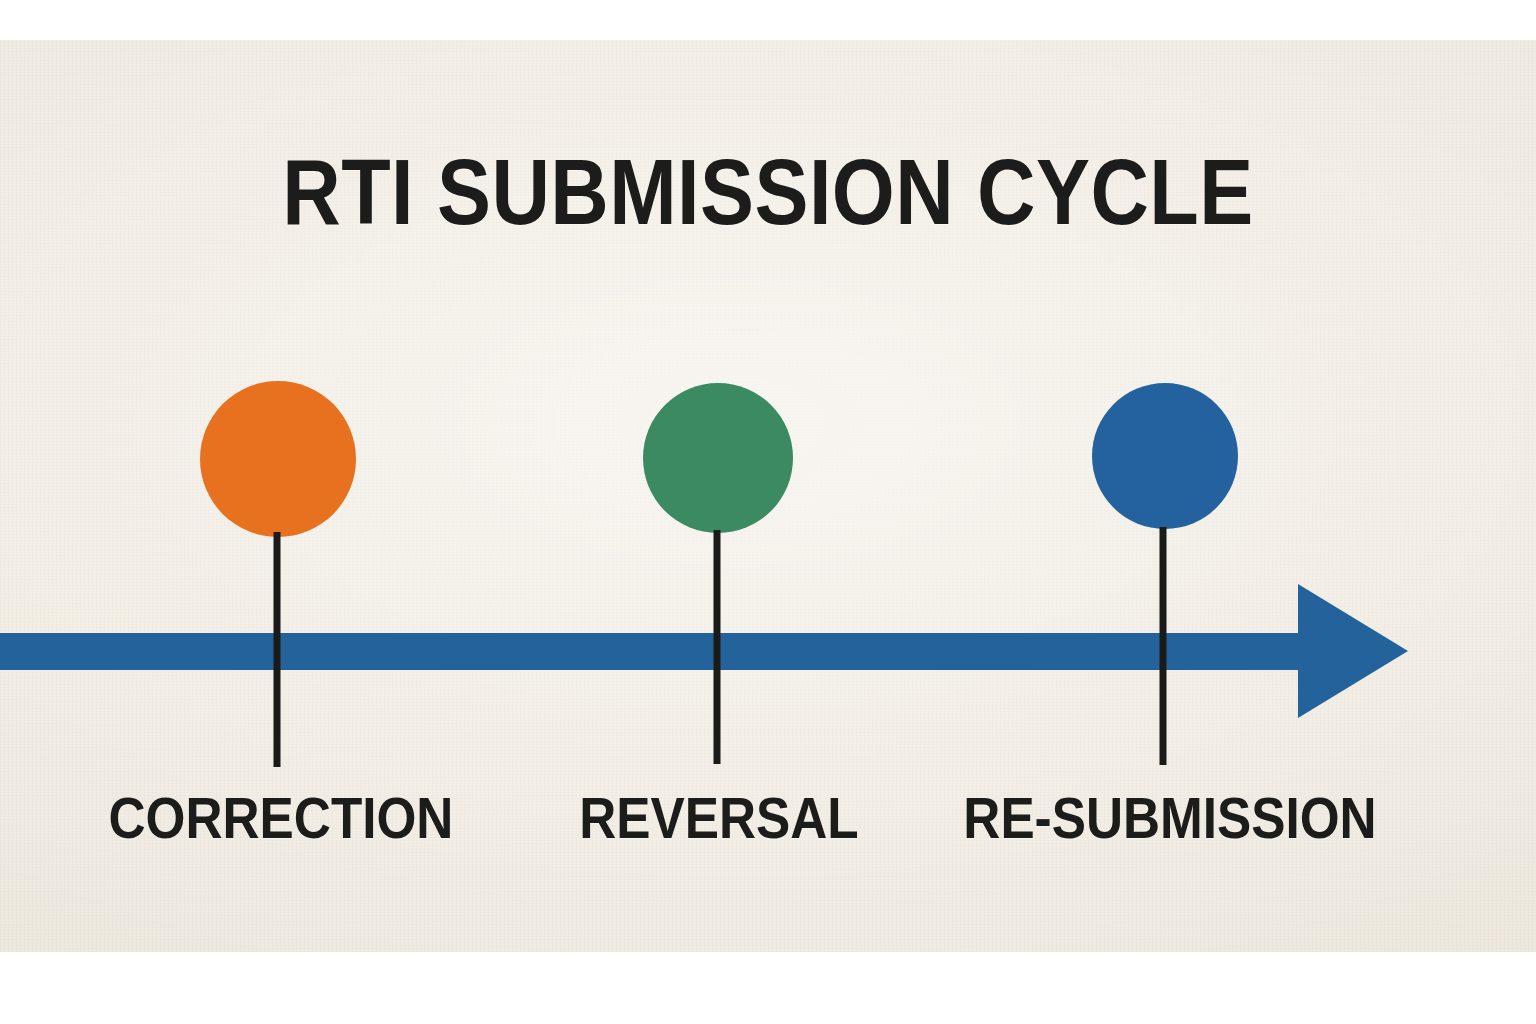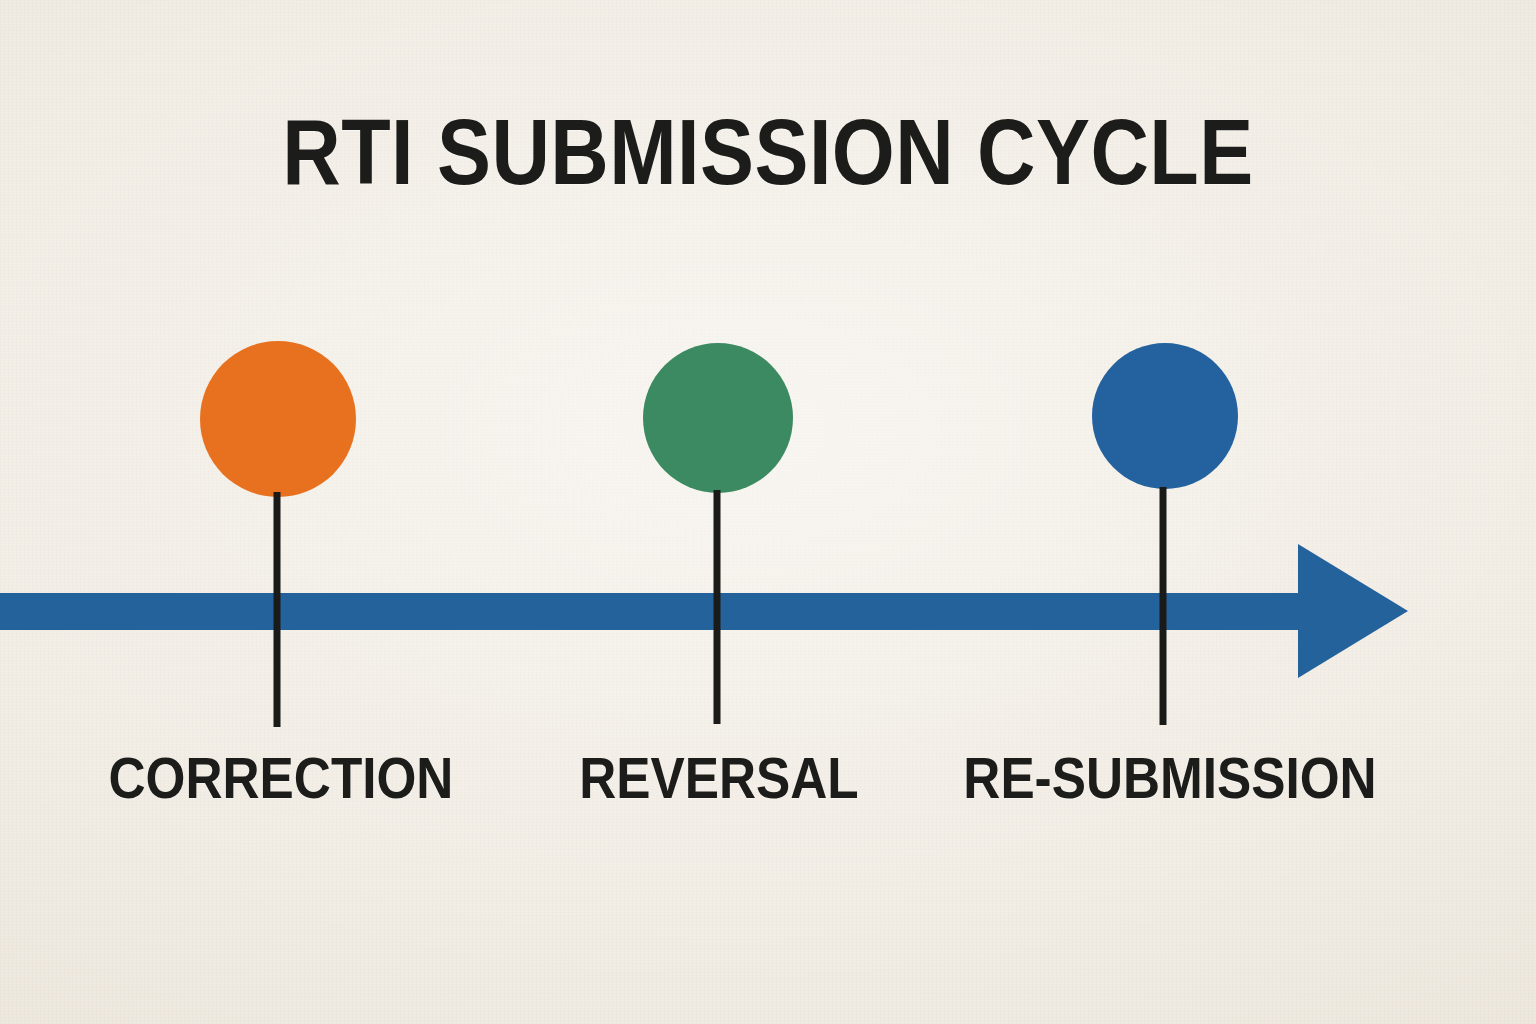--- a/index.html
+++ b/index.html
@@ -4,23 +4,24 @@
 <title>RTI Submission Cycle</title>
 <style>
   html, body {
     margin: 0;
     padding: 0;
     background: #ffffff;
   }
   #stage {
     position: relative;
     width: 1536px;
-    height: 1024px;
+    height: 912px;
     overflow: hidden;
     font-family: "Liberation Sans", "DejaVu Sans", sans-serif;
+    margin-top: 40px;
     -webkit-font-smoothing: antialiased;
   }
   #paper {
     position: absolute;
     inset: 0;
     background-color: #f1ece3;
   }
   
   #paper::after {
     content: "";

